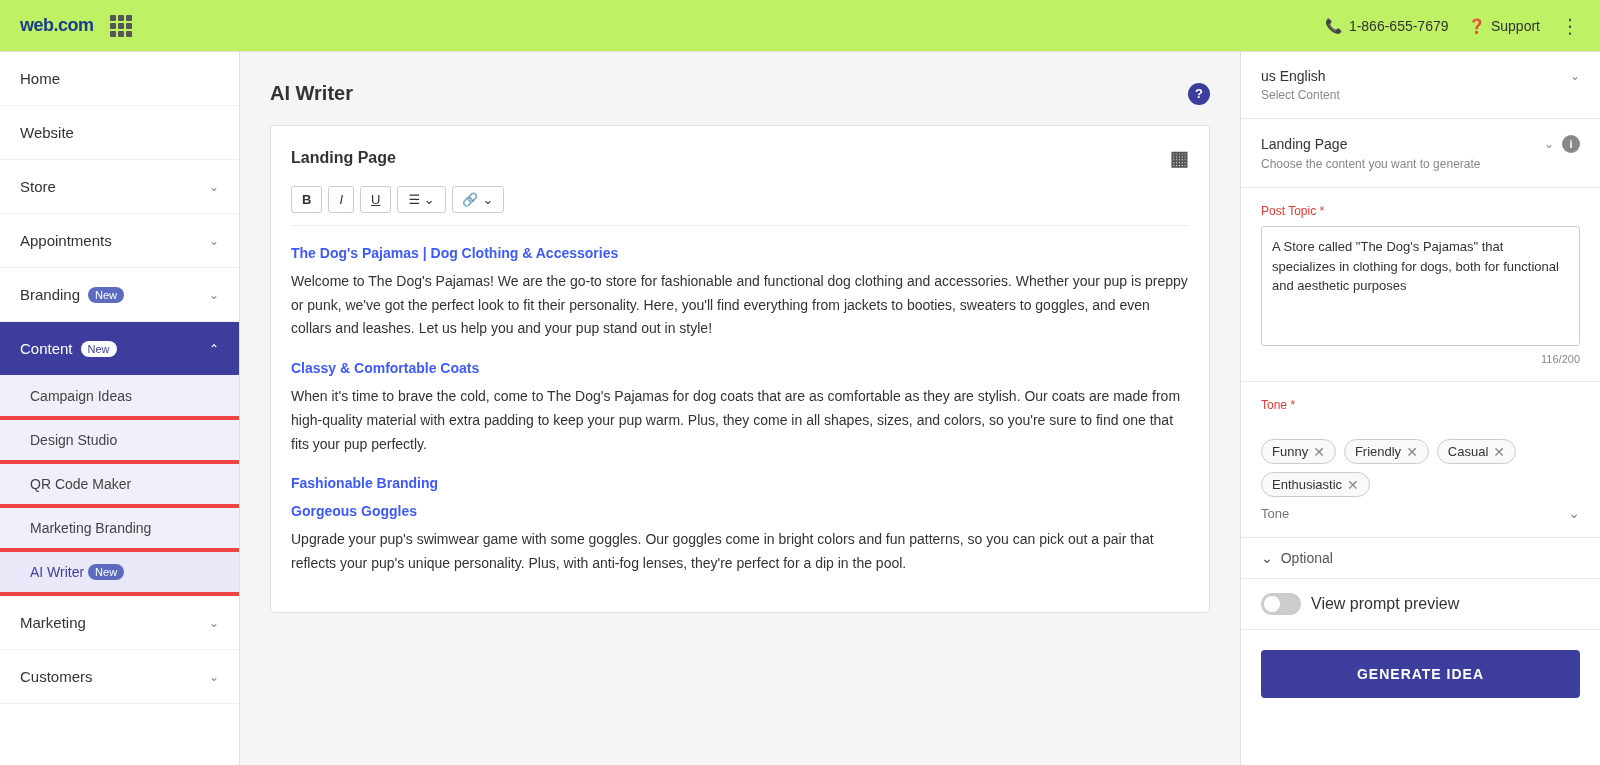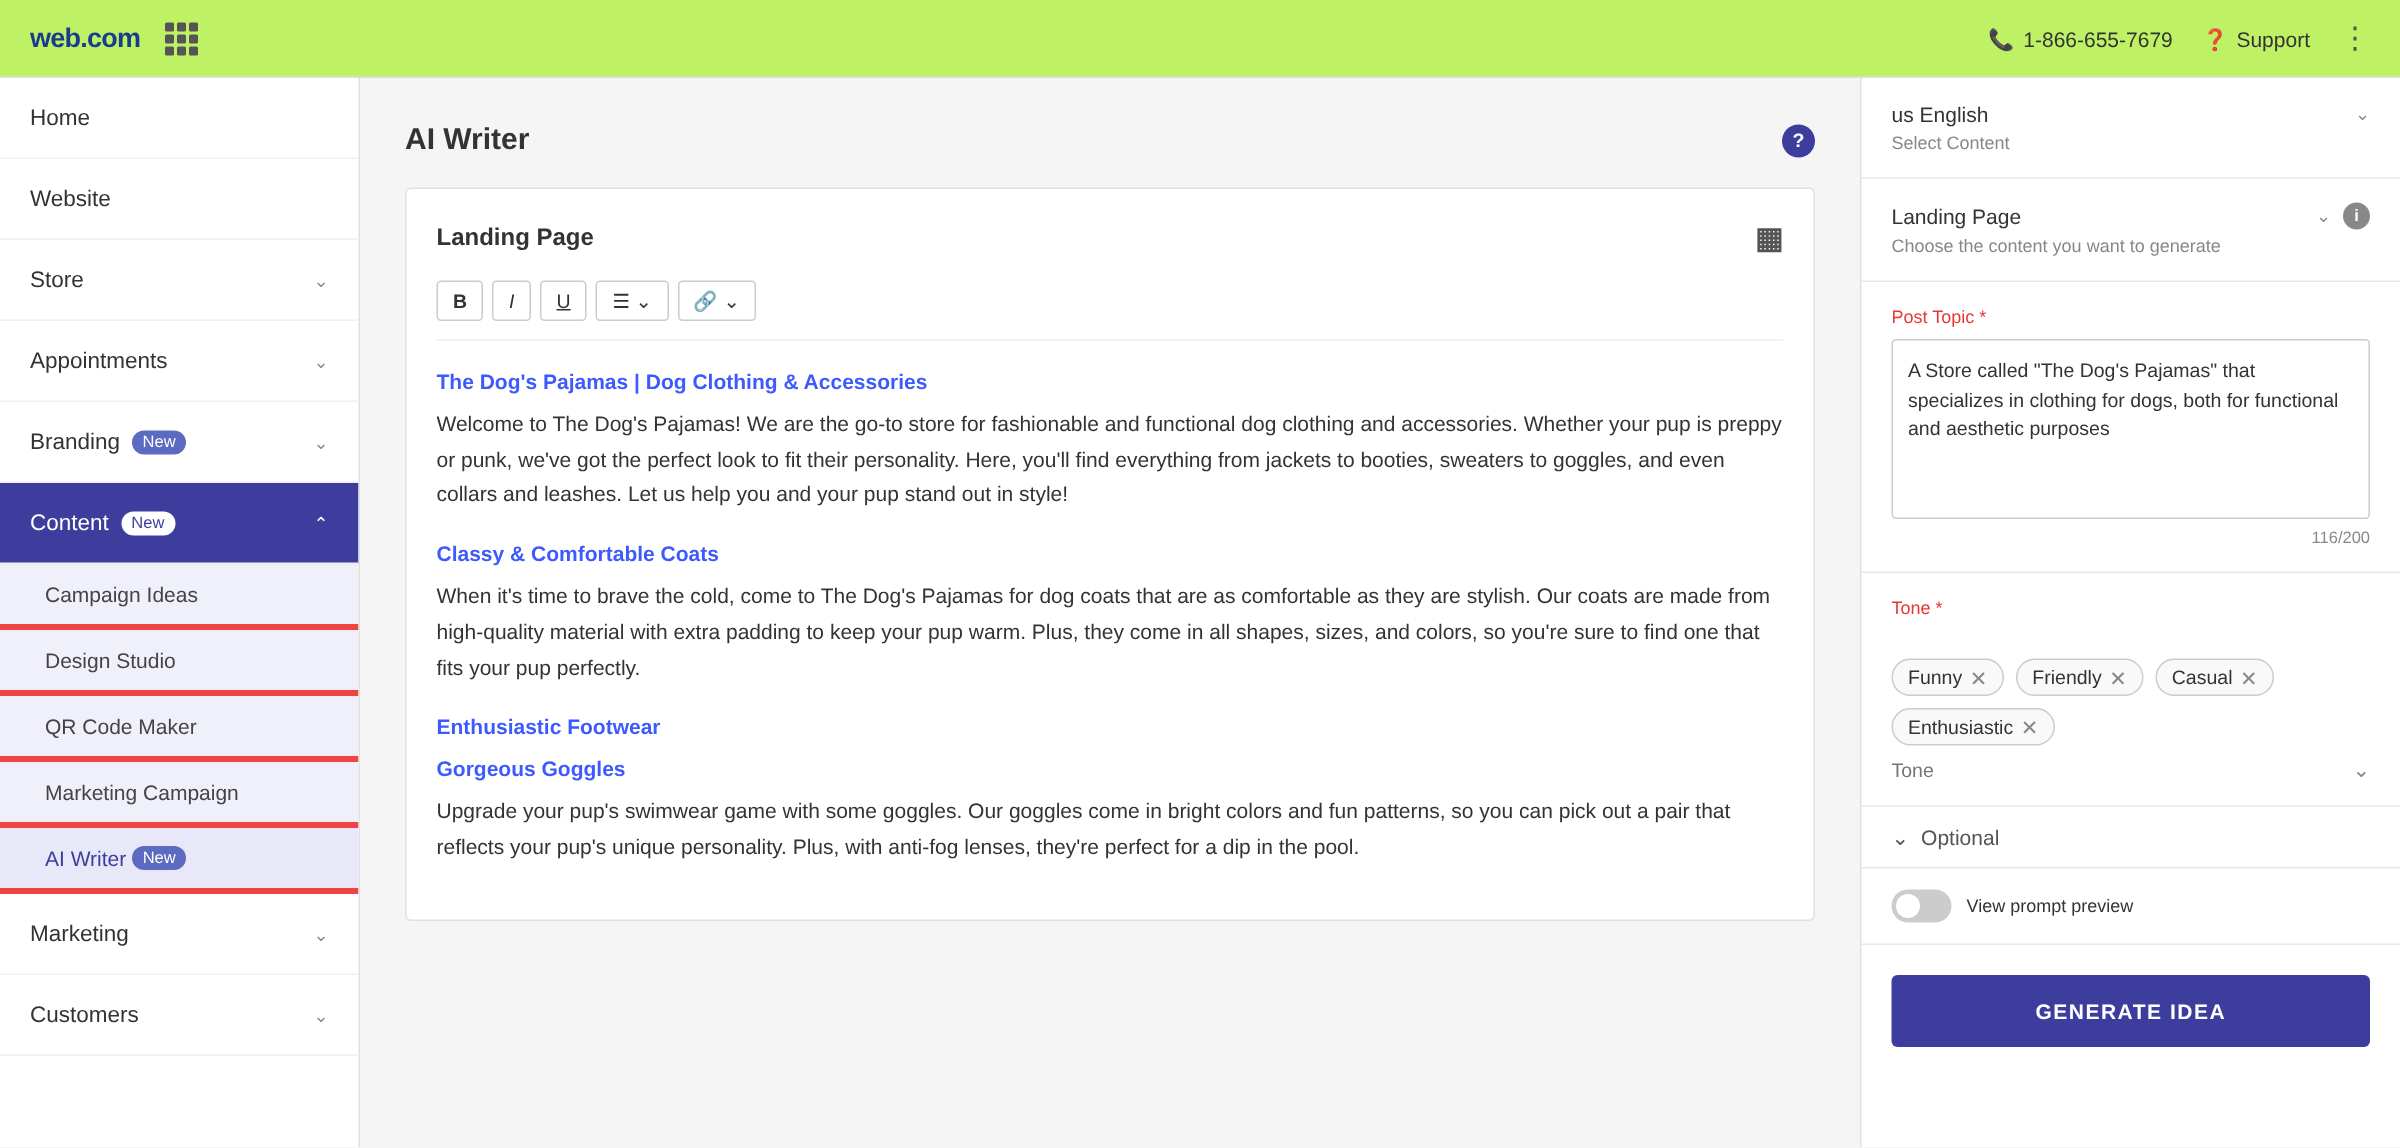--- a/index.html
+++ b/index.html
@@ -112,21 +112,21 @@
     .optional-section { padding: 12px 20px; border-bottom: 1px solid #e8e8e8; }
     .optional-row { display: flex; align-items: center; gap: 8px; cursor: pointer; }
     .optional-chevron { font-size: 14px; color: #555; }
     .optional-label { font-size: 14px; color: #555; }
 
     .prompt-section { padding: 14px 20px; border-bottom: 1px solid #e8e8e8; }
     .prompt-row { display: flex; align-items: center; gap: 10px; }
     .toggle-wrap { position: relative; width: 40px; height: 22px; }
     .toggle-bg { width: 40px; height: 22px; background: #ccc; border-radius: 11px; cursor: pointer; }
     .toggle-knob { position: absolute; top: 3px; left: 3px; width: 16px; height: 16px; background: #fff; border-radius: 50%; }
-    .prompt-label { font-size: 12px; color: #333; }
+    .prompt-label { font-size: 16px; color: #333; }
 
     .generate-btn {
       margin: 20px; padding: 16px; background: #3d3d9e; color: #fff;
       border: none; border-radius: 4px; font-size: 14px; font-weight: 700;
       letter-spacing: 1px; cursor: pointer; text-transform: uppercase;
     }
   </style>
 </head>
 <body>
 
@@ -202,21 +202,21 @@
       <div class="sidebar-sub-item">
         <span>Campaign Ideas</span>
       </div>
       <div class="sidebar-sub-item">
         <span>Design Studio</span>
       </div>
       <div class="sidebar-sub-item">
         <span>QR Code Maker</span>
       </div>
       <div class="sidebar-sub-item">
-        <span>Marketing Campaign</span>
+        <span>Marketing Branding</span>
       </div>
       <div class="sidebar-sub-item active-sub">
         <span>AI Writer</span>
         &nbsp;<span class="badge">New</span>
       </div>
     </div>
     <div class="sidebar-item">
       <div class="item-label">
         <span>Marketing</span>
       </div>
@@ -250,21 +250,21 @@
         <button class="tb-btn">☰ ⌄</button>
         <button class="tb-btn">🔗 ⌄</button>
       </div>
       <div class="editor-content">
         <h3>The Dog's Pajamas | Dog Clothing &amp; Accessories</h3>
         <p>Welcome to The Dog's Pajamas! We are the go-to store for fashionable and functional dog clothing and accessories. Whether your pup is preppy or punk, we've got the perfect look to fit their personality. Here, you'll find everything from jackets to booties, sweaters to goggles, and even collars and leashes. Let us help you and your pup stand out in style!</p>
 
         <h3>Classy &amp; Comfortable Coats</h3>
         <p>When it's time to brave the cold, come to The Dog's Pajamas for dog coats that are as comfortable as they are stylish. Our coats are made from high-quality material with extra padding to keep your pup warm. Plus, they come in all shapes, sizes, and colors, so you're sure to find one that fits your pup perfectly.</p>
 
-        <h3>Enthusiastic Footwear</h3>
+        <h3>Fashionable Branding</h3>
 
         <h3>Gorgeous Goggles</h3>
         <p>Upgrade your pup's swimwear game with some goggles. Our goggles come in bright colors and fun patterns, so you can pick out a pair that reflects your pup's unique personality. Plus, with anti-fog lenses, they're perfect for a dip in the pool.</p>
       </div>
     </div>
   </div>
 
   <div class="right-panel">
 
     <div class="lang-section">

